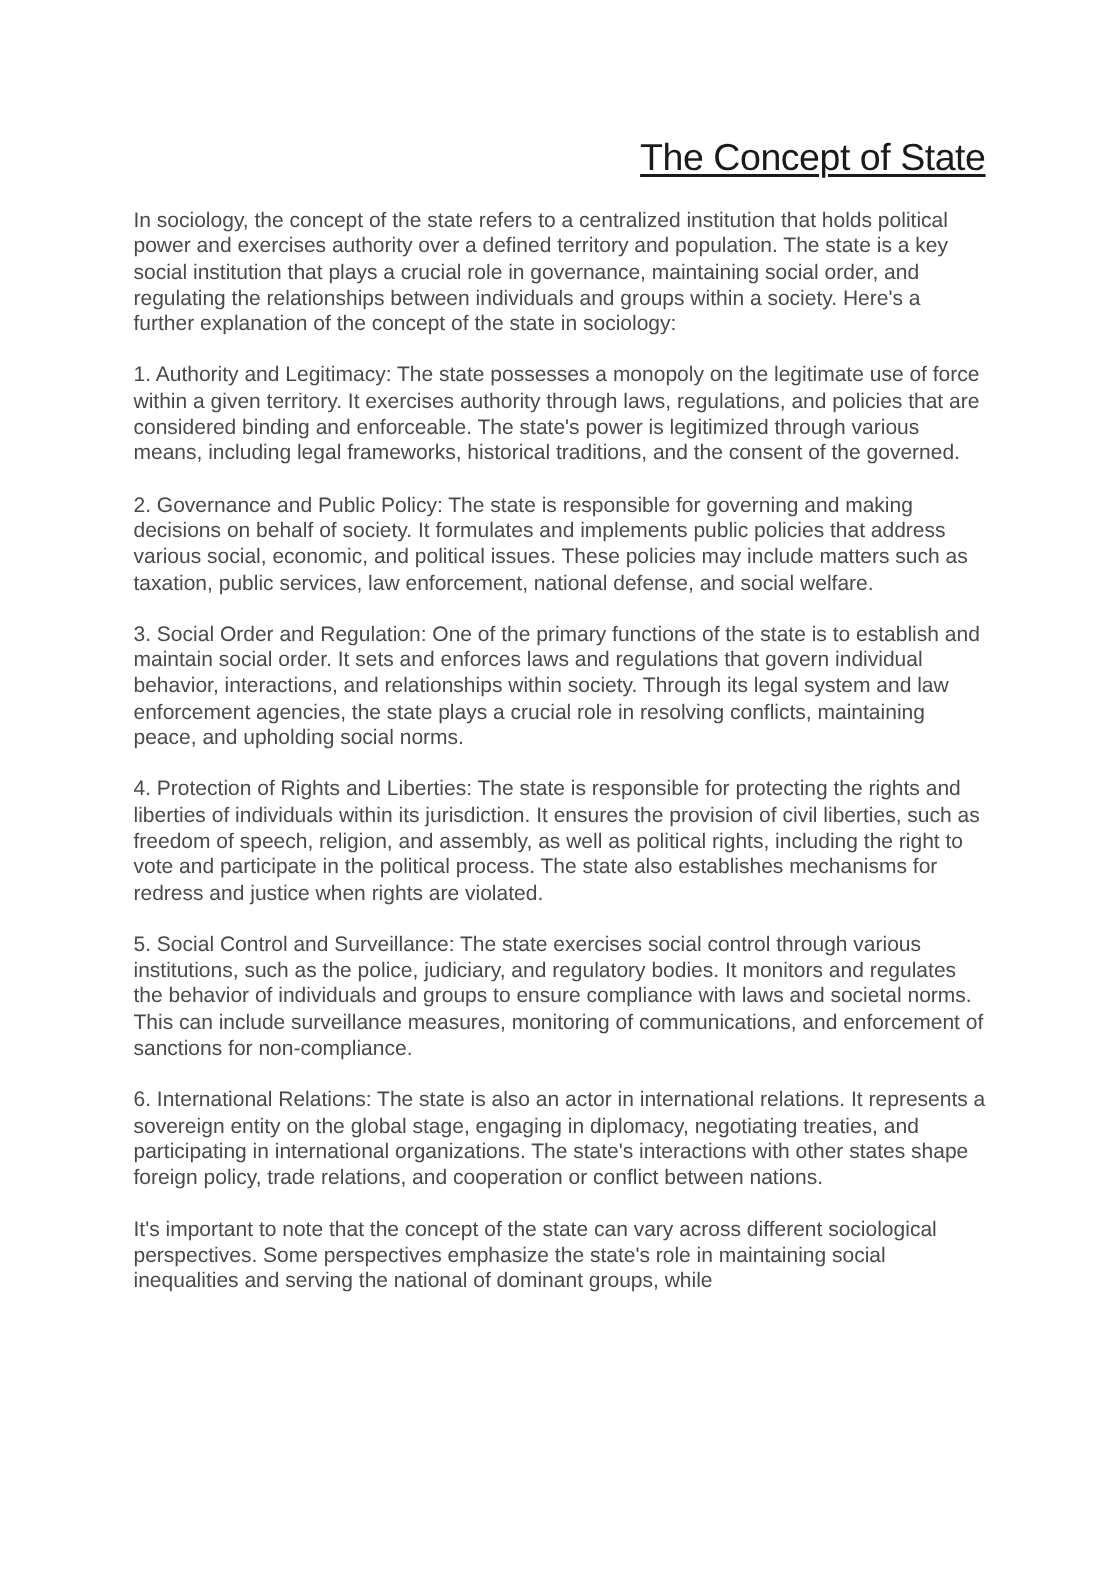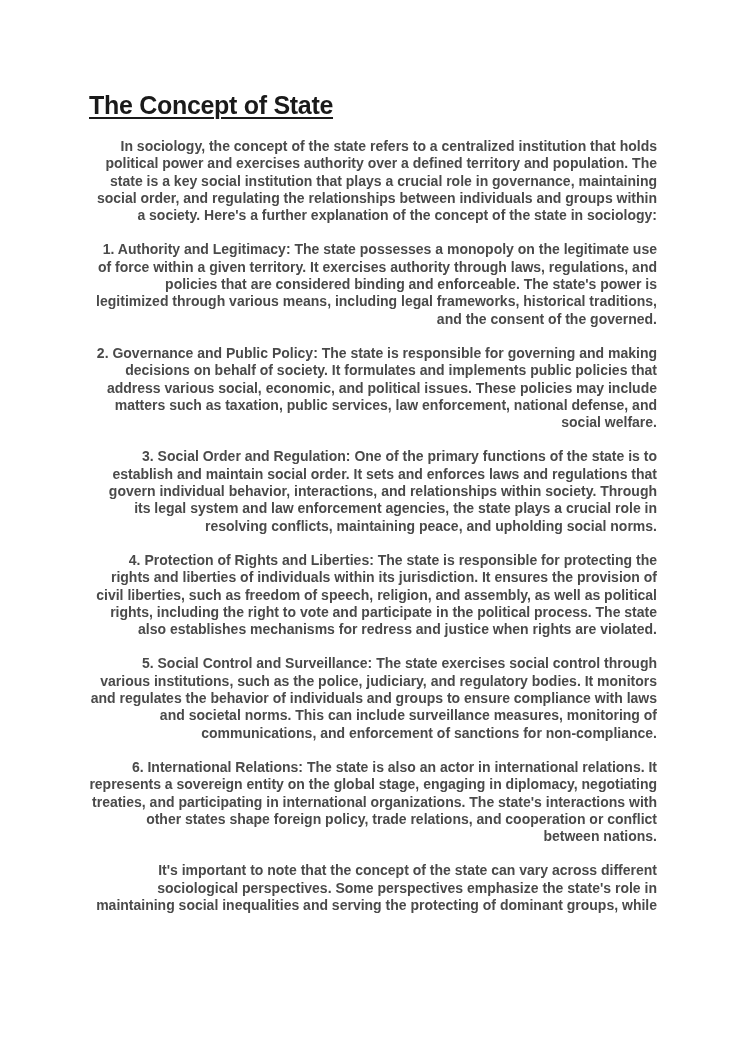--- a/index.html
+++ b/index.html
@@ -21,24 +21,24 @@
     overflow: hidden;
   }
   .content {
     position: absolute;
     left: 89px;
     top: 0;
     width: 568px;
   }
   .doc-title {
     margin-top: 90px;
-    text-align: left;
+    text-align: right;
     font-size: 25px;
     line-height: 1.2;
-    font-weight: 700;
+    font-weight: 400;
     color: var(--heading-color);
     text-decoration: underline;
     text-decoration-thickness: 2px;
     text-underline-offset: 3px;
     letter-spacing: -0.3px;
   }
   .section-heading {
     margin-top: 22px;
     font-size: 15px;
     line-height: 1.2;
@@ -49,34 +49,33 @@
     text-underline-offset: 2px;
   }
   .body-text {
     margin-top: 18px;
   }
   .body-text p {
     font-size: 14px;
     line-height: 17.3px;
     color: var(--body-color);
     margin: 0 0 17px 0;
-    text-align: right;
-    font-weight: bold;
+    text-align: left;
   }
 </style>
 </head>
 <body>
 
 <div class="page">
   <div class="content">
     <h1 class="doc-title">The Concept of State</h1>
     <div class="body-text">
       <p>In sociology, the concept of the state refers to a centralized institution that holds political power and exercises authority over a defined territory and population. The state is a key social institution that plays a crucial role in governance, maintaining social order, and regulating the relationships between individuals and groups within a society. Here's a further explanation of the concept of the state in sociology:</p>
       <p>1. Authority and Legitimacy: The state possesses a monopoly on the legitimate use of force within a given territory. It exercises authority through laws, regulations, and policies that are considered binding and enforceable. The state's power is legitimized through various means, including legal frameworks, historical traditions, and the consent of the governed.</p>
       <p>2. Governance and Public Policy: The state is responsible for governing and making decisions on behalf of society. It formulates and implements public policies that address various social, economic, and political issues. These policies may include matters such as taxation, public services, law enforcement, national defense, and social welfare.</p>
       <p>3. Social Order and Regulation: One of the primary functions of the state is to establish and maintain social order. It sets and enforces laws and regulations that govern individual behavior, interactions, and relationships within society. Through its legal system and law enforcement agencies, the state plays a crucial role in resolving conflicts, maintaining peace, and upholding social norms.</p>
       <p>4. Protection of Rights and Liberties: The state is responsible for protecting the rights and liberties of individuals within its jurisdiction. It ensures the provision of civil liberties, such as freedom of speech, religion, and assembly, as well as political rights, including the right to vote and participate in the political process. The state also establishes mechanisms for redress and justice when rights are violated.</p>
       <p>5. Social Control and Surveillance: The state exercises social control through various institutions, such as the police, judiciary, and regulatory bodies. It monitors and regulates the behavior of individuals and groups to ensure compliance with laws and societal norms. This can include surveillance measures, monitoring of communications, and enforcement of sanctions for non-compliance.</p>
       <p>6. International Relations: The state is also an actor in international relations. It represents a sovereign entity on the global stage, engaging in diplomacy, negotiating treaties, and participating in international organizations. The state's interactions with other states shape foreign policy, trade relations, and cooperation or conflict between nations.</p>
-      <p>It's important to note that the concept of the state can vary across different sociological perspectives. Some perspectives emphasize the state's role in maintaining social inequalities and serving the protecting of dominant groups, while</p>
+      <p>It's important to note that the concept of the state can vary across different sociological perspectives. Some perspectives emphasize the state's role in maintaining social inequalities and serving the national of dominant groups, while</p>
     </div>
   </div>
 </div>
 
 </body></html>

